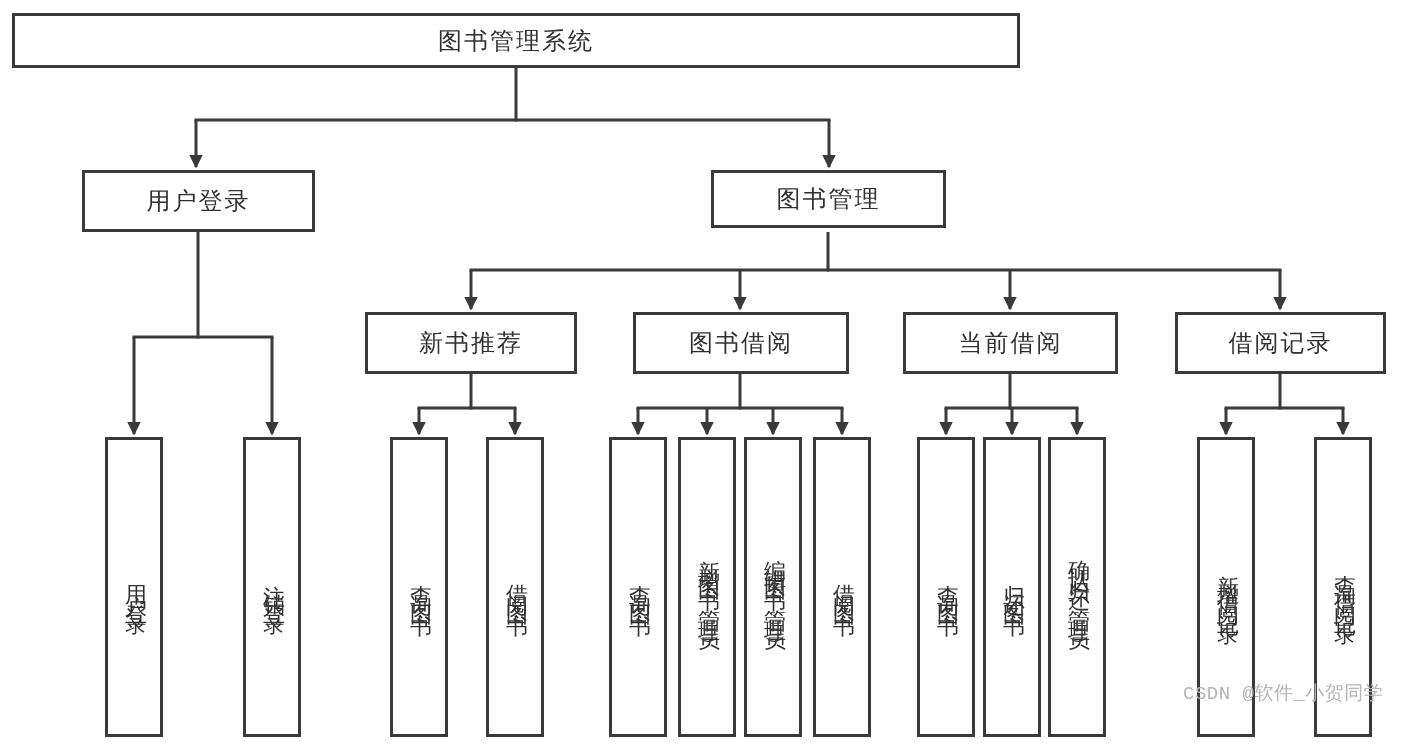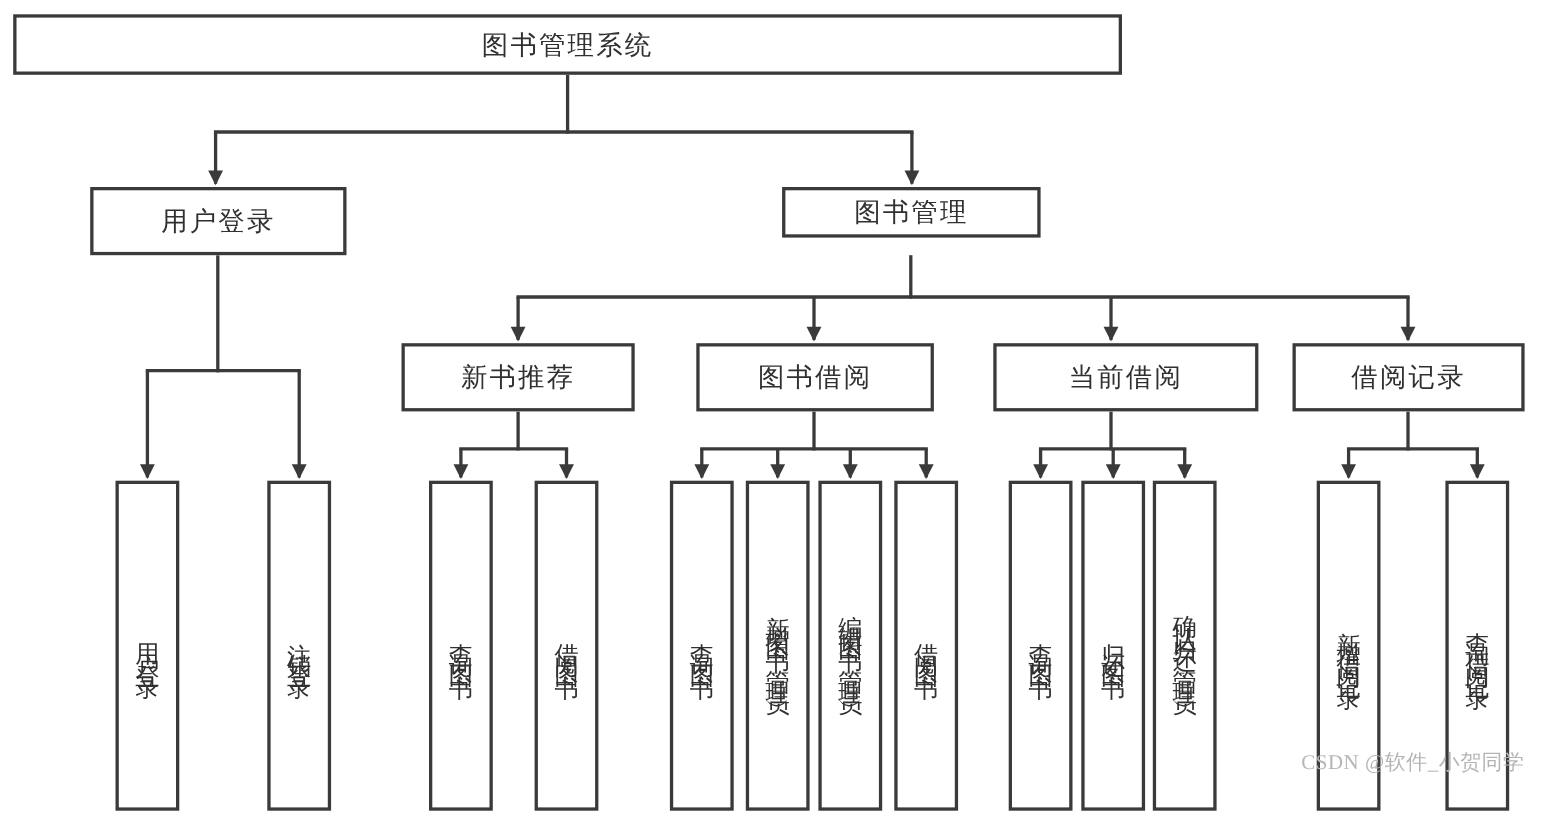--- a/index.html
+++ b/index.html
@@ -6,21 +6,21 @@
     --line:#3a3a3a;
     --text:#303030;
     --wm:#b5b5b5;
   }
   html,body{margin:0;padding:0;background:#ffffff;}
   *{box-sizing:border-box;}
   .canvas{
     position:relative;
     width:1405px;height:747px;
     background:#ffffff;
-    font-family:Liberation Serif, serif;
+    font-family:Liberation Mono, monospace;
     overflow:hidden;
   }
   svg.connectors{position:absolute;left:0;top:0;z-index:1;}
   .hbox{
     position:absolute;
     background:#ffffff;
     border:3px solid var(--line);
     display:flex;align-items:center;justify-content:center;
     font-size:24px;color:var(--text);
     letter-spacing:2px;
@@ -99,25 +99,25 @@
       <line x1="1280" y1="374" x2="1280" y2="409.5"></line>
       <line x1="1224.5" y1="408" x2="1344.5" y2="408"></line>
       <line x1="1226" y1="408" x2="1226" y2="434" marker-end="url(#arrow)"></line>
       <line x1="1343" y1="408" x2="1343" y2="434" marker-end="url(#arrow)"></line>
     </g>
   </svg>
 
   <div class="hbox" style="left:12px;top:13px;width:1008px;height:55px">图书管理系统</div>
 
   <div class="hbox" style="left:82px;top:170px;width:233px;height:62px">用户登录</div>
-  <div class="hbox" style="left:711px;top:170px;width:235px;height:46px">图书管理</div>
+  <div class="hbox" style="left:711px;top:170px;width:235px;height:58px">图书管理</div>
 
   <div class="hbox" style="left:365px;top:312px;width:212px;height:62px">新书推荐</div>
   <div class="hbox" style="left:633px;top:312px;width:216px;height:62px">图书借阅</div>
-  <div class="hbox" style="left:903px;top:312px;width:241px;height:62px">当前借阅</div>
+  <div class="hbox" style="left:903px;top:312px;width:215px;height:62px">当前借阅</div>
   <div class="hbox" style="left:1175px;top:312px;width:211px;height:62px">借阅记录</div>
 
   <div class="vbox" style="left:105px;top:437px;width:58px;height:300px">用户登录</div>
   <div class="vbox" style="left:243px;top:437px;width:58px;height:300px">注销登录</div>
 
   <div class="vbox" style="left:390px;top:437px;width:58px;height:300px">查询图书</div>
   <div class="vbox" style="left:486px;top:437px;width:58px;height:300px">借阅图书</div>
 
   <div class="vbox" style="left:609px;top:437px;width:58px;height:300px">查询图书</div>
   <div class="vbox" style="left:678px;top:437px;width:58px;height:300px">新增图书（管理员）</div>

